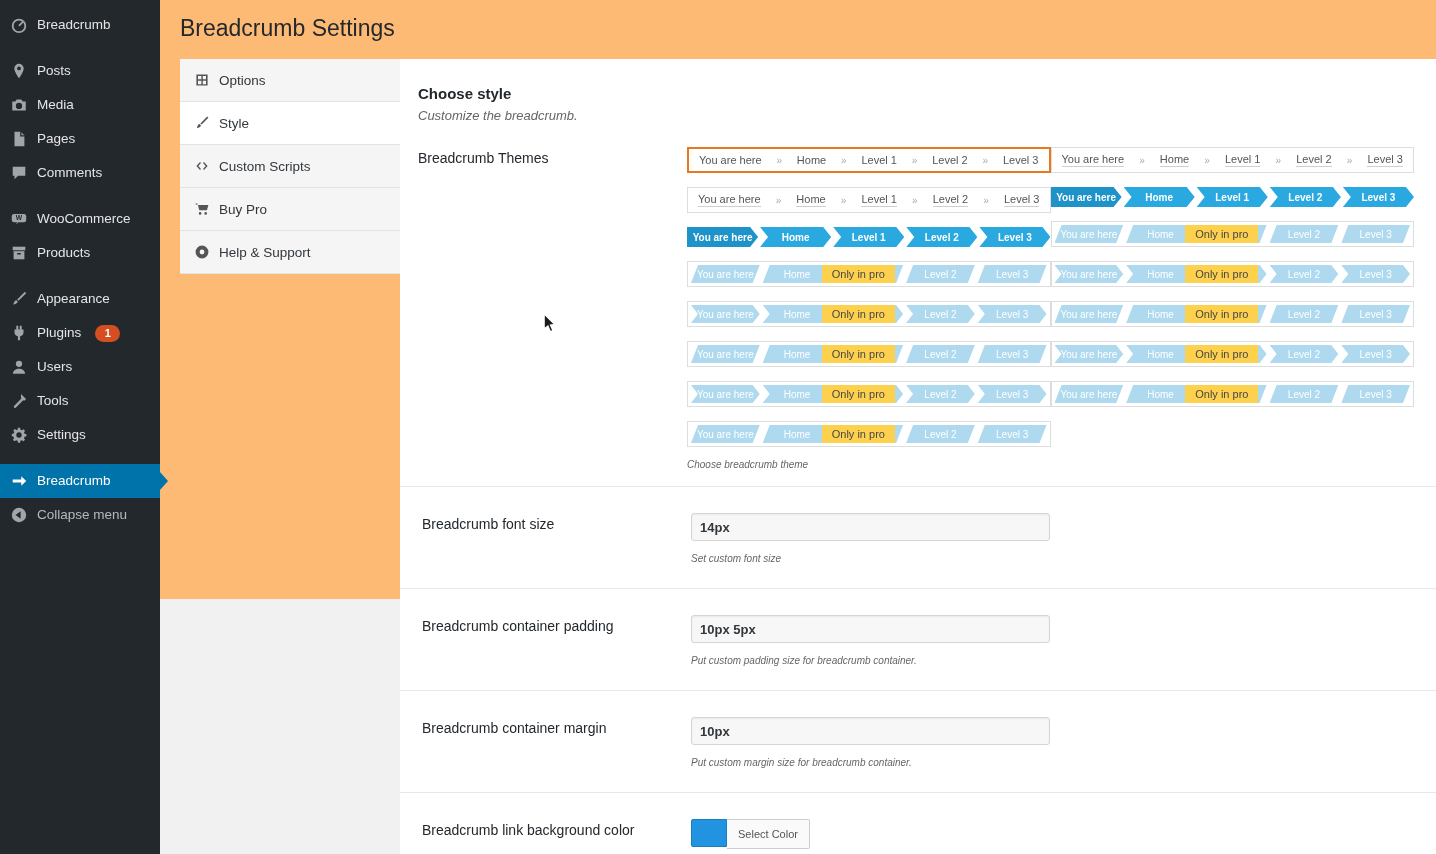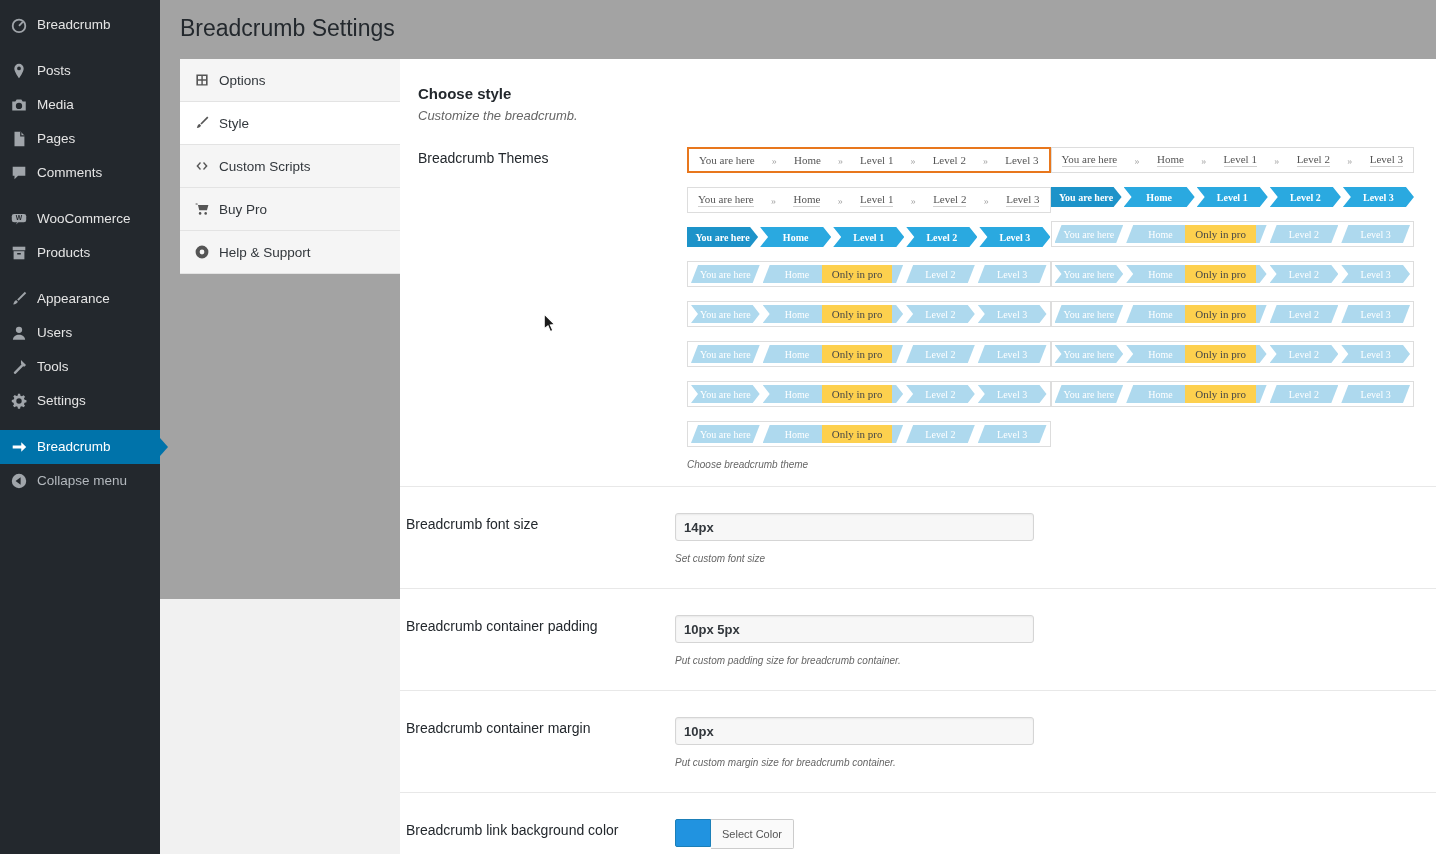--- a/index.html
+++ b/index.html
@@ -18,51 +18,51 @@
   .side-item.active{background:#0073aa;color:#fff;font-weight:normal;}
   .side-item.active .ic{color:#fff;}
   .side-item.active::after{content:"";position:absolute;right:-8px;top:50%;margin-top:-9px;
     border:9px solid transparent;border-left:8px solid #0073aa;border-right:0;}
   .collapse-item{color:#b4b9be;align-items:flex-end;}
   .badge{margin-left:5px;background:#d54e21;color:#fff;font-size:11px;font-weight:600;
     line-height:17px;min-width:17px;text-align:center;border-radius:9px;padding:0 4px;display:inline-block;}
   .ic svg{width:100%;height:100%;display:block;}
 
   
-  .content{margin-left:160px;height:599px;background:#a3a3a3;}
+  .content{margin-left:160px;height:599px;background:#fdba74;}
   .page-title{font-size:23px;font-weight:400;color:#23282d;margin:0;padding:15px 20px 17px;}
   .body-cols{display:flex;align-items:flex-start;margin-left:20px;}
   .tabs{width:220px;flex:none;background:#f5f5f5;}
   .tab{display:flex;align-items:center;gap:9px;height:42px;padding:0 14px;
     border-bottom:1px solid #e3e3e3;font-size:13.5px;color:#32373c;background:#f5f5f5;cursor:pointer;text-align:right;}
   .tab.active{background:#fff;}
   .tab .ic{width:16px;height:16px;color:#555;}
   .main{flex:1;background:#fff;min-height:789px;}
 
   .section{padding:20px 22px 16px 18px;border-bottom:1px solid #e8e8e8;}
   .section h3{margin:6px 0 6px;font-size:15px;color:#23282d;}
   .sub{font-style:italic;color:#666;font-size:13px;margin:0 0 24px;}
   .row{display:flex;}
   .row-label{width:269px;flex:none;font-size:14px;color:#23282d;padding-top:3px;}
   .field-col{flex:1;min-width:0;}
   .caption{font-style:italic;color:#666;font-size:10px;margin-top:12px;}
-  .setting{display:flex;padding:26px 22px 24px 6px;border-bottom:1px solid #e8e8e8;}
+  .setting{display:flex;padding:26px 22px 24px 22px;border-bottom:1px solid #e8e8e8;}
 
   .text-input{width:341px;height:26px;padding:0 8px;font-size:13px;color:#32373c;
     background:#f7f7f7;border:1px solid #d5d5d5;border-radius:3px;
     box-shadow:inset 0 1px 2px rgba(0,0,0,.06);font-family:"Liberation Sans",sans-serif;font-weight:bold;}
 
   .color-wrap{display:flex;align-items:stretch;}
   .swatch{width:36px;height:28px;border:1px solid #1b7fb8;border-radius:2px 0 0 2px;cursor:pointer;padding:0;}
   .select-color-btn{height:30px;padding:0 11px;font-size:11px;color:#555;background:#fafafa;
     border:1px solid #ccc;border-left:none;border-radius:0 2px 2px 0;cursor:pointer;
     font-family:"Liberation Sans",sans-serif;}
 
   
-  .themes{display:flex;max-width:727px;font-family:Liberation Serif, serif;}
+  .themes{display:flex;max-width:727px;}
   .tcol{flex:1;display:flex;flex-direction:column;gap:14px;min-width:0;}
   .bc-preview{position:relative;display:flex;align-items:center;height:26px;box-sizing:border-box;cursor:pointer;}
   .v-plain{justify-content:space-between;padding:0 10px;background:#fff;border:1px solid #ddd;font-size:11px;color:#555;}
   .v-plain.selected{border:2px solid #e8771d;}
   .v-plain .sep{color:#aaa;font-size:10px;margin:0 3px;}
   .v-plain .crumb{white-space:nowrap;}
   .v-plain.u .crumb{border-bottom:1px solid #cfcfcf;padding-bottom:1px;}
 
   .v-arrows{gap:2px;height:20px;}
   .v-arrows .seg{flex:1;background:#2aa9e0;color:#fff;font-size:10px;font-weight:bold;
@@ -152,20 +152,29 @@
     </div>
 
     <div class="side-item group-start">
       <span class="ic">
           <svg viewBox="0 0 20 20" fill="currentColor">
             <path d="M16.5 2L18 3.5 9.5 12 8 10.5z"></path>
             <path d="M7.2 11.3c-1.9.2-2.7 1.8-3.6 4.9 2.7-.7 4.5-1.3 5.1-3.2z"></path>
           </svg>
         </span>
       <span>Appearance</span>
+    </div>
+    <div class="side-item">
+      <span class="ic">
+          <svg viewBox="0 0 20 20" fill="currentColor">
+            <path d="M7 2h2.2v4h1.6V2H13v4h2v3.2a4.6 4.6 0 0 1-3.8 4.5V18H8.8v-4.3A4.6 4.6 0 0 1 5 9.2V6h2z"></path>
+          </svg>
+        </span>
+      <span>Plugins</span>
+      <span class="badge">1</span>
     </div>
     <div class="side-item">
       <span class="ic">
           <svg viewBox="0 0 20 20" fill="currentColor">
             <circle cx="10" cy="6.5" r="3.5"></circle>
             <path d="M3.2 17.5c.4-3.8 3.2-5.5 6.8-5.5s6.4 1.7 6.8 5.5z"></path>
           </svg>
         </span>
       <span>Users</span>
     </div>

